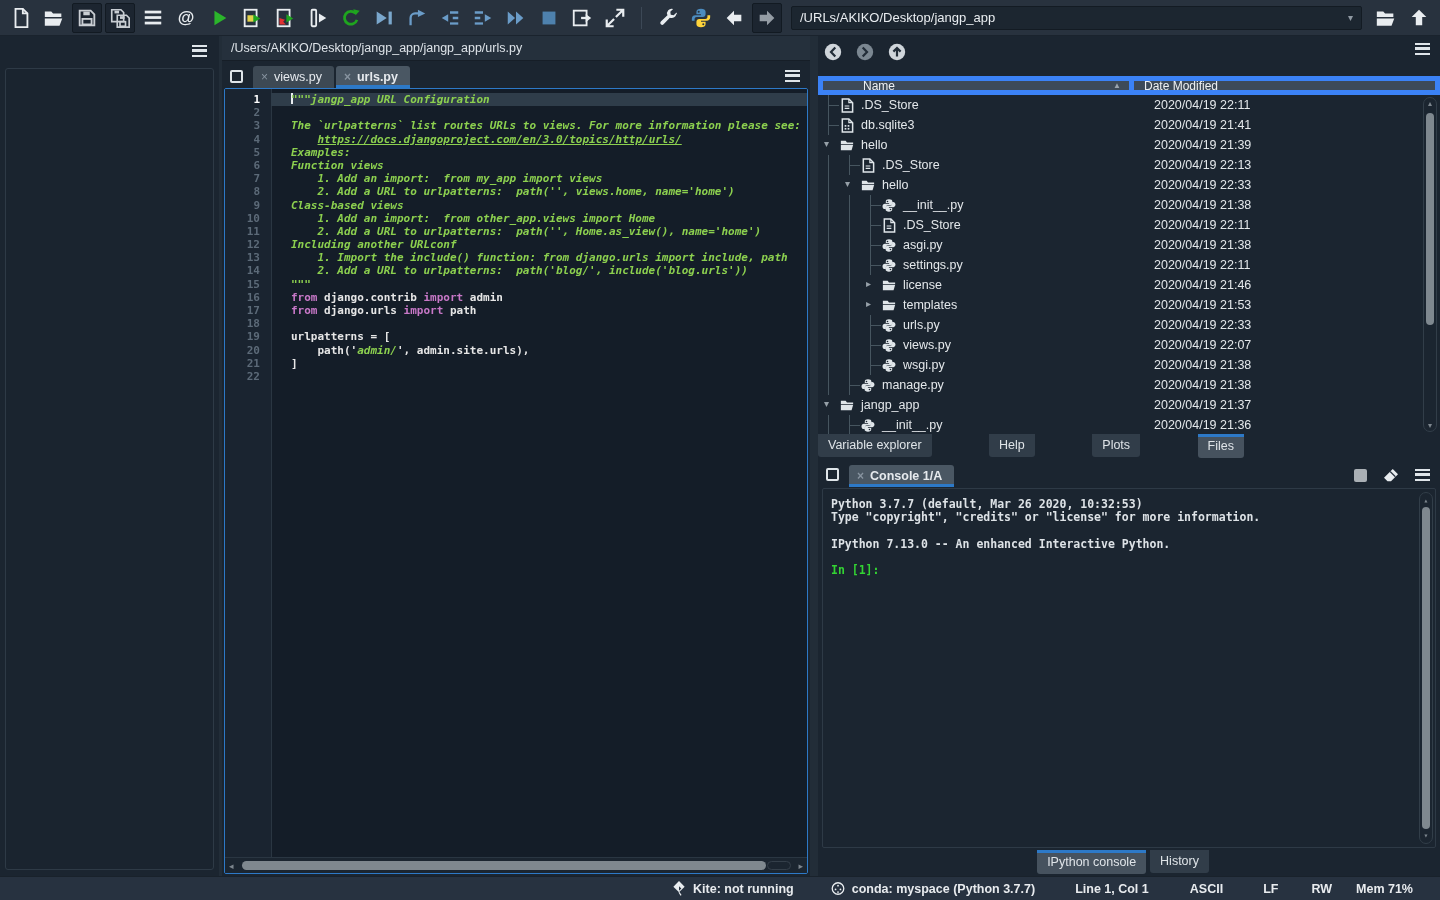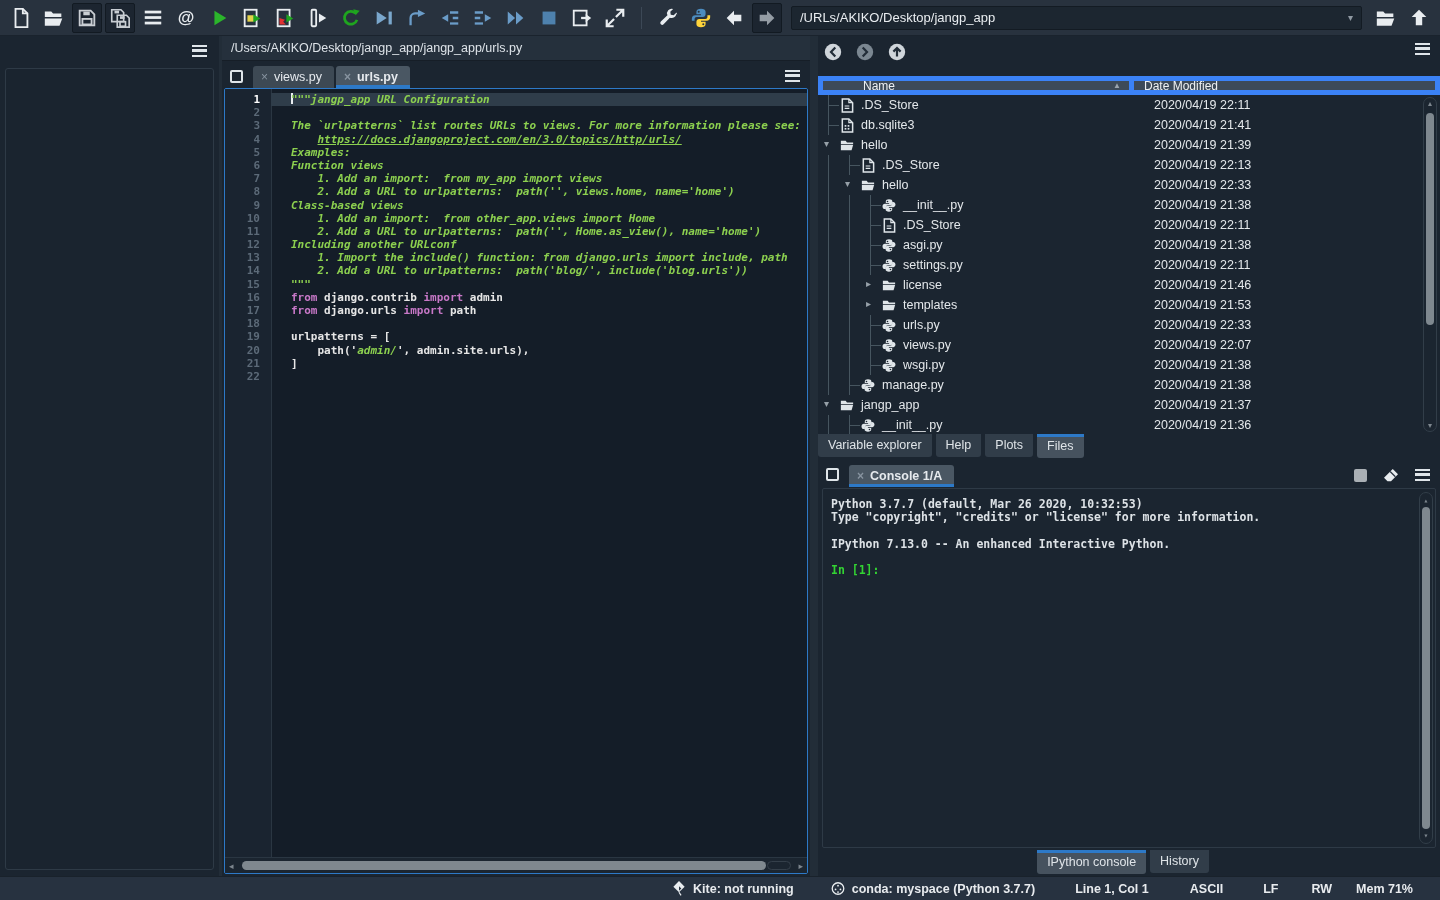--- a/index.html
+++ b/index.html
@@ -90,21 +90,21 @@
   .ticon { width:16px; margin-right:5px; flex:0 0 auto; display:flex; align-items:center; }
   .ticon svg { width:14px; height:15px; }
   .t-date { padding-left:10px; }
   .vscroll { position:absolute; top:2px; bottom:2px; right:3px; width:14px; border:1px solid #323e49; border-radius:7px; }
   .vs-arrow { position:absolute; left:0; right:0; text-align:center; font-size:8px; color:#7d868e; }
   .vs-arrow.up { top:1px; } .vs-arrow.down { bottom:1px; }
   .vs-thumb { position:absolute; left:2px; right:2px; background:#7f888f; border-radius:5px; }
   .fp-tabs, .con-tabs { height:26px; display:flex; align-items:flex-start; gap:4px; flex:0 0 auto; }
   .btab { padding:4px 10px 5px 10px; font-size:12.5px; color:#dfe4e8; background:#313d49; border-radius:0 0 3px 3px; }
   .btab.active { background:#46525e; border-top:3px solid #2d79c7; padding-top:2px; }
-  .fp-tabs { justify-content:flex-start; }
+  .fp-tabs { justify-content:space-between; padding-right:196px; }
   .con-tabs { justify-content:flex-end; padding-right:231px; }
 
   
   .console-pane { flex:1; background:#1b2530; display:flex; flex-direction:column; }
   .con-header { height:27px; display:flex; align-items:flex-end; padding:0 10px 0 6px; gap:2px; }
   .con-header .sq-icon { margin-bottom:6px; }
   .con-right-icons { display:flex; align-items:center; gap:16px; margin-bottom:5px; }
   .gray-square { width:13px; height:13px; background:#aab0b5; border-radius:2px; }
   .con-body { flex:1; margin:1px 4px 2px 4px; border:1px solid #2e3a46; border-radius:2px; position:relative;
               padding:9px 20px 8px 8px; font-family:"DejaVu Sans Mono", monospace; font-size:11.5px;

